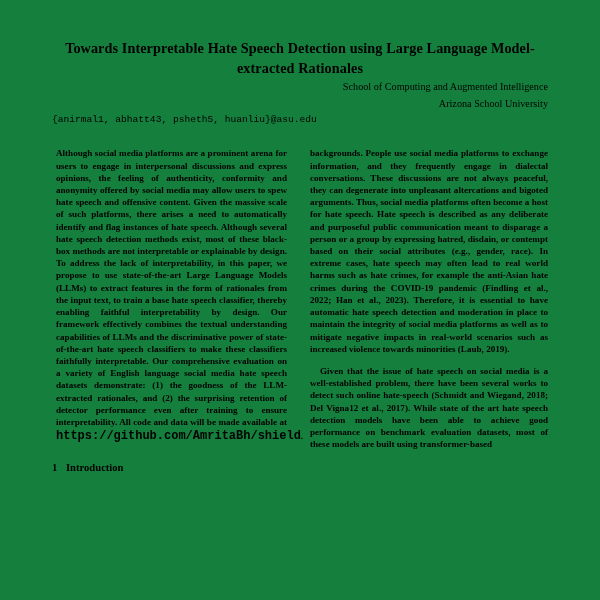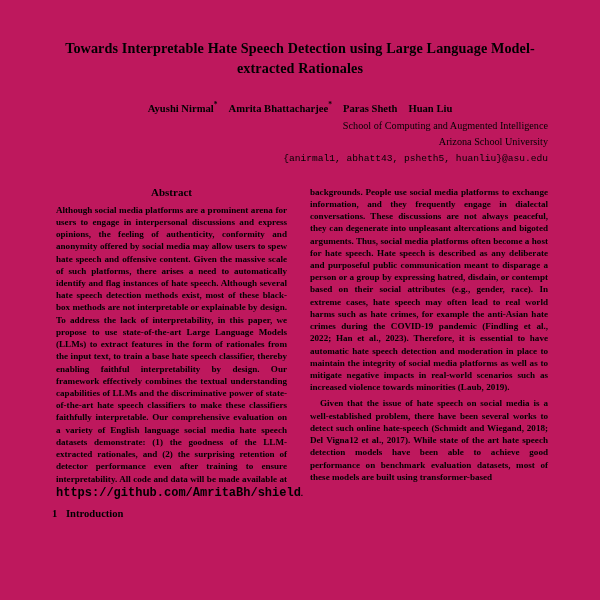--- a/index.html
+++ b/index.html
@@ -4,21 +4,21 @@
 <style>
   html, body {
     margin: 0;
     padding: 0;
     background: #ffffff;
   }
   .page {
     width: 600px;
     height: 600px;
     position: relative;
-    background: #be185d;
+    background: #15803d;
     overflow: hidden;
     font-family: "Liberation Serif", serif;
     color: #000000;
   }
   .paper-inner {
     padding: 38px 52px 0 52px;
     box-sizing: border-box;
   }
   .title {
     font-size: 14.2px;
@@ -44,21 +44,21 @@
     vertical-align: super;
     font-weight: bold;
   }
   .affil {
     text-align: right;
     font-size: 10.2px;
     line-height: 1.42;
     margin-top: 2px;
   }
   .email {
-    text-align: right;
+    text-align: left;
     font-size: 9.6px;
     font-family: "Liberation Mono", monospace;
     margin-top: 3px;
   }
   .columns {
     margin-top: 22px;
     display: flex;
     gap: 19px;
   }
   .col {
@@ -75,60 +75,56 @@
     font-size: 9.1px;
     line-height: 1.345;
     text-align: justify;
     text-justify: inter-word;
     hyphens: manual;
     margin: 0;
     font-weight: bold;
   }
   .body-text + .body-text {
     text-indent: 10px;
-    margin-top: 4px;
+    margin-top: 10px;
   }
   .mono-link {
     font-family: "Liberation Mono", monospace;
     font-size: 12px;
   }
   .numbered-head {
     font-size: 10.6px;
     font-weight: bold;
-    margin-top: 7px;
+    margin-top: 18px;
   }
   .numbered-head .num {
     display: inline-block;
     width: 14px;
   }
   .abstract-block {
     padding: 0 4px;
   }
 </style>
 </head>
 <body>
 
 <div class="page">
   <div class="paper-inner">
 
     <div class="title">Towards Interpretable Hate Speech Detection using Large Language Model-extracted Rationales</div>
 
-    <div class="authors">
-      <span>Ayushi Nirmal</span><span class="sup">*</span><span class="sep"></span><span>Amrita Bhattacharjee</span><span class="sup">*</span><span class="sep"></span><span>Paras Sheth</span><span class="sep"></span><span>Huan Liu</span>
-    </div>
 
     <div class="affil">School of Computing and Augmented Intelligence</div>
     <div class="affil">Arizona School University</div>
     <div class="email">{anirmal1, abhatt43, psheth5, huanliu}@asu.edu</div>
 
     <div class="columns">
 
       <div class="col">
         <div class="abstract-block">
-          <div class="section-head">Abstract</div>
           <p class="body-text"><span>Although social media platforms are a prominent arena for users to engage in interpersonal discussions and express opinions, the feeling of authenticity, conformity and anonymity offered by social media may allow users to spew hate speech and offensive content. Given the massive scale of such platforms, there arises a need to automatically identify and flag instances of hate speech. Although several hate speech detection methods exist, most of these black-box methods are not interpretable or explainable by design. To address the lack of interpretability, in this paper, we propose to use state-of-the-art Large Language Models (LLMs) to extract features in the form of rationales from the input text, to train a base hate speech classifier, thereby enabling faithful interpretability by design. Our framework effectively combines the textual understanding capabilities of LLMs and the discriminative power of state-of-the-art hate speech classifiers to make these classifiers faithfully interpretable. Our comprehensive evaluation on a variety of English language social media hate speech datasets demonstrate: (1) the goodness of the LLM-extracted rationales, and (2) the surprising retention of detector performance even after training to ensure interpretability. All code and data will be made available at</span>
             <span class="mono-link">https://github.com/AmritaBh/shield</span><span>.</span>
           </p>
         </div>
         <div class="numbered-head">
           <span class="num">1</span><span>Introduction</span>
         </div>
       </div>
 
       <div class="col">

